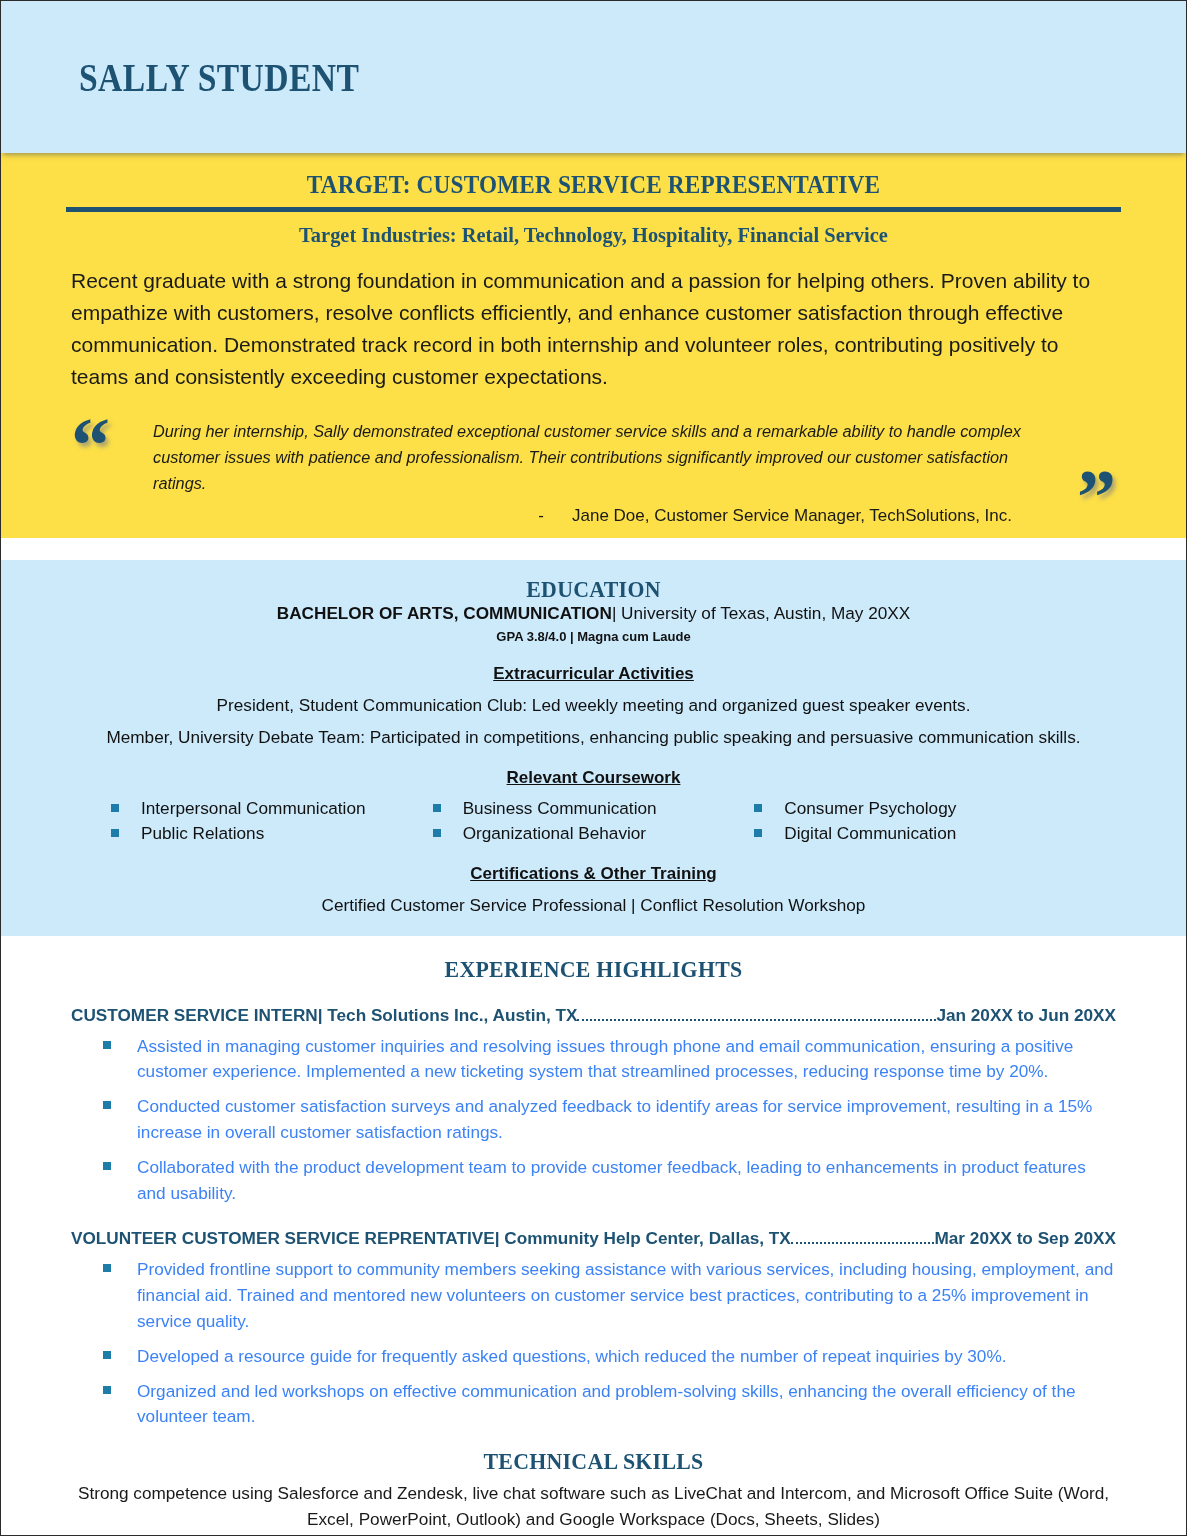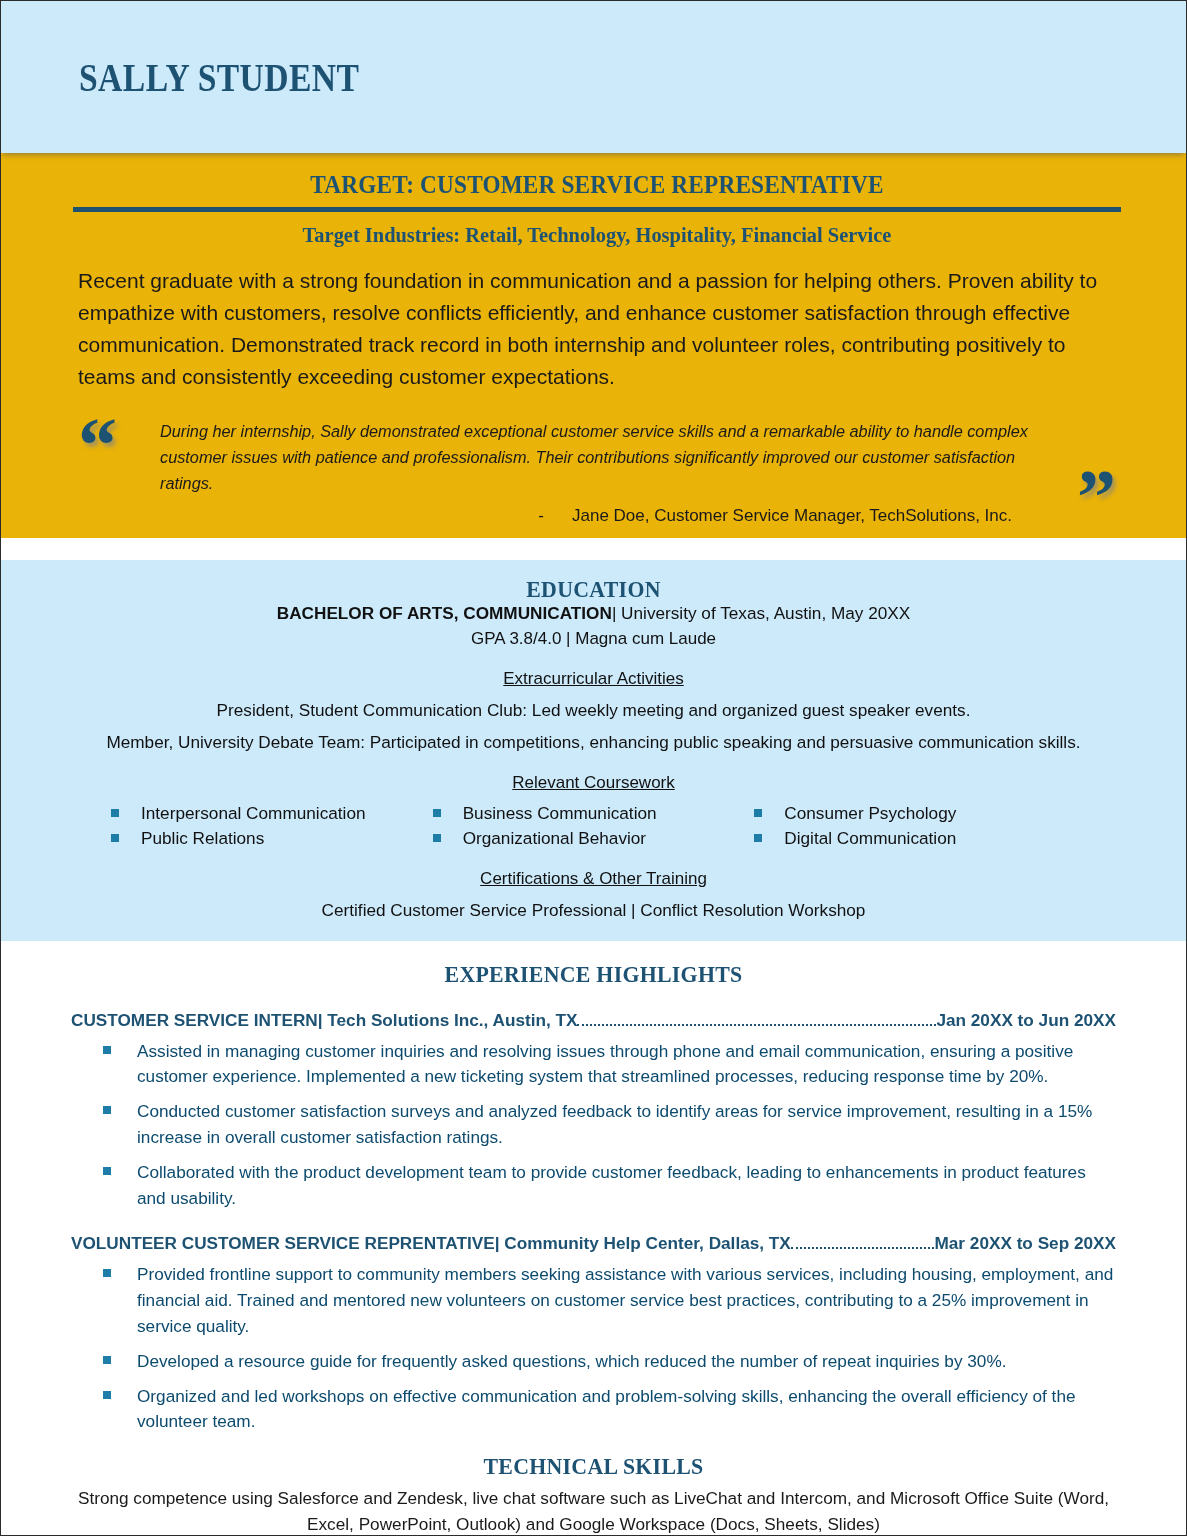--- a/index.html
+++ b/index.html
@@ -52,22 +52,22 @@
   }
   .contact div { display: block; }
   .diamond {
     font-size: 12px;
     vertical-align: 2px;
     padding: 0 3px;
   }
 
   
   .sec-white-1 {
-    padding: 18px 0 10px 7px;
-    background: #eab308;
+    padding: 18px 0 10px 0;
+    background: #fde047;
   }
   .target-title {
     font-family: "Liberation Serif", serif;
     font-weight: bold;
     font-size: 25px;
     color: #1d5273;
     text-align: center;
     letter-spacing: 0.2px;
     transform: scaleX(0.93);
   }
@@ -147,27 +147,28 @@
     transform: scaleX(0.93);
   }
   .edu-degree {
     text-align: center;
     font-size: 17.2px;
     color: #111111;
   }
   .edu-degree b { font-weight: bold; }
   .edu-gpa {
     text-align: center;
-    font-size: 17px;
+    font-size: 13px;
     color: #111111;
     margin-top: 5px;
+    font-weight: bold;
   }
   .sub-head {
     text-align: center;
-    font-weight: normal;
+    font-weight: bold;
     font-size: 17px;
     color: #111111;
     text-decoration: underline;
     margin-top: 20px;
   }
   .edu-line {
     text-align: center;
     font-size: 17.2px;
     color: #111111;
     margin-top: 11px;
@@ -223,21 +224,21 @@
   .bullets {
     margin: 8px 0 0 0;
     padding: 0;
     list-style: none;
   }
   .bullets li {
     display: flex;
     align-items: flex-start;
     font-size: 17.2px;
     line-height: 1.5;
-    color: #0c4a6e;
+    color: #3b82f6;
     margin-bottom: 9px;
   }
   .bullets li .sq {
     margin-right: 26px;
     margin-left: 32px;
     top: 7px;
   }
   .bullets li .btext { flex: 1 1 auto; }
 
   

